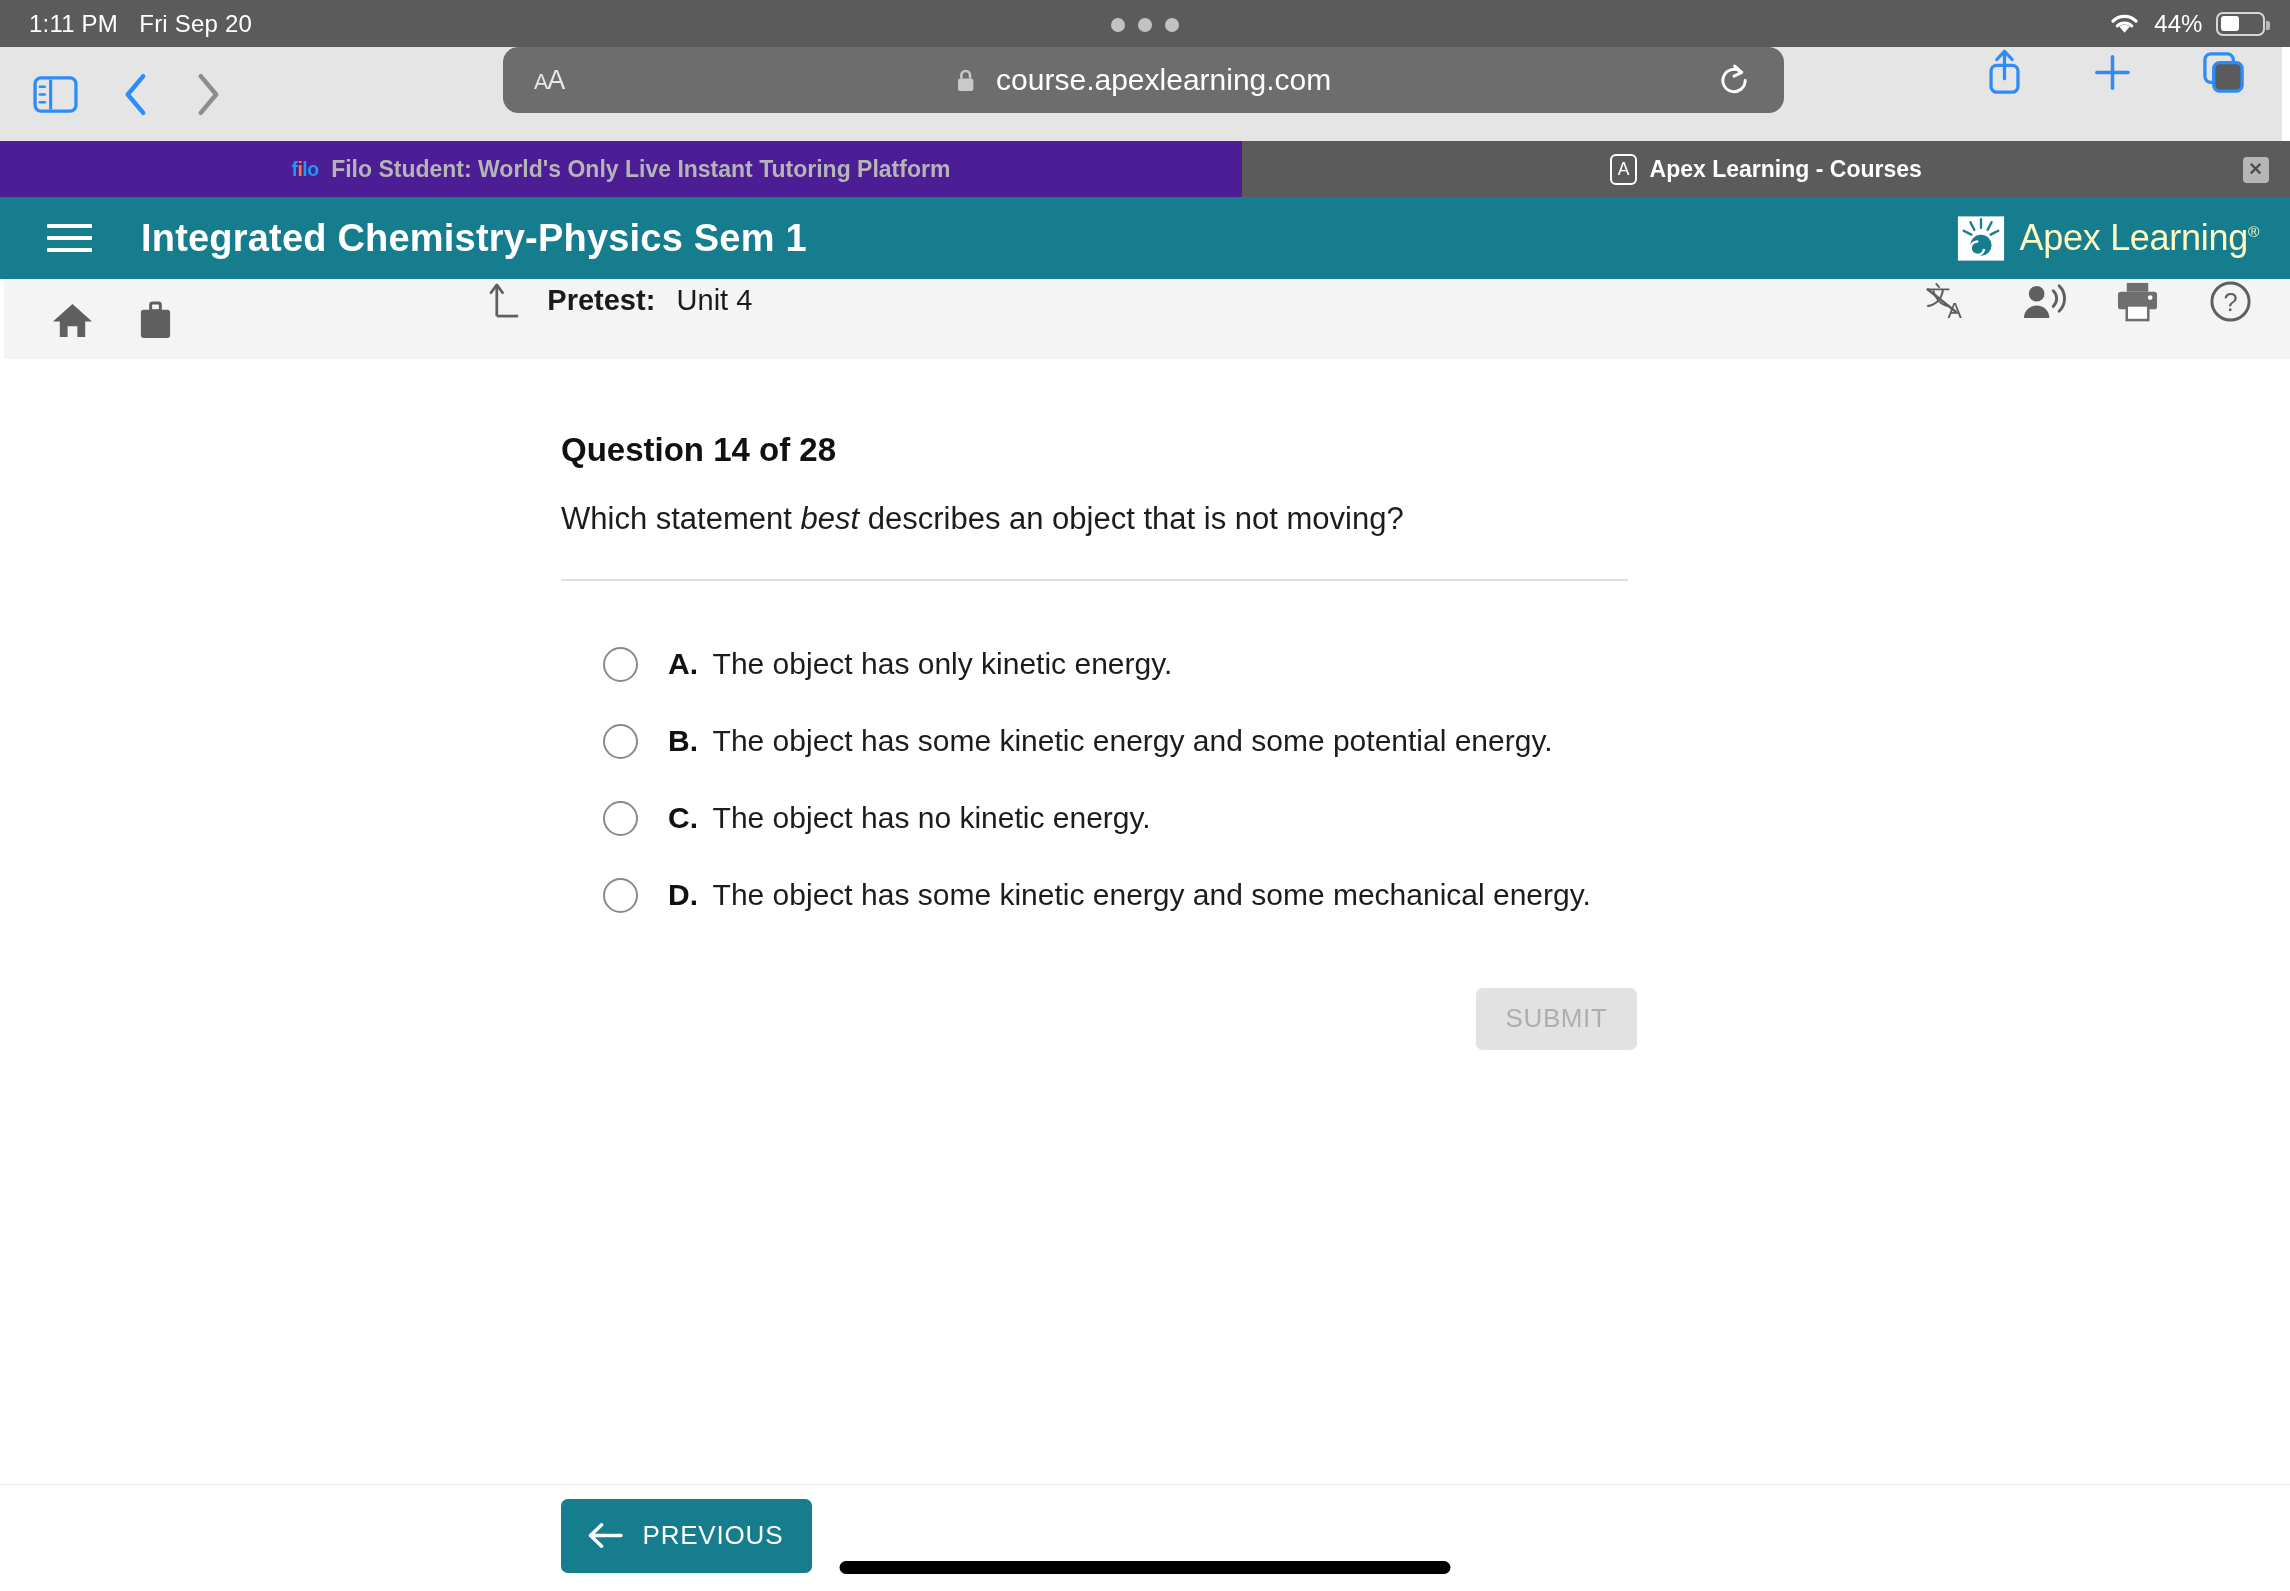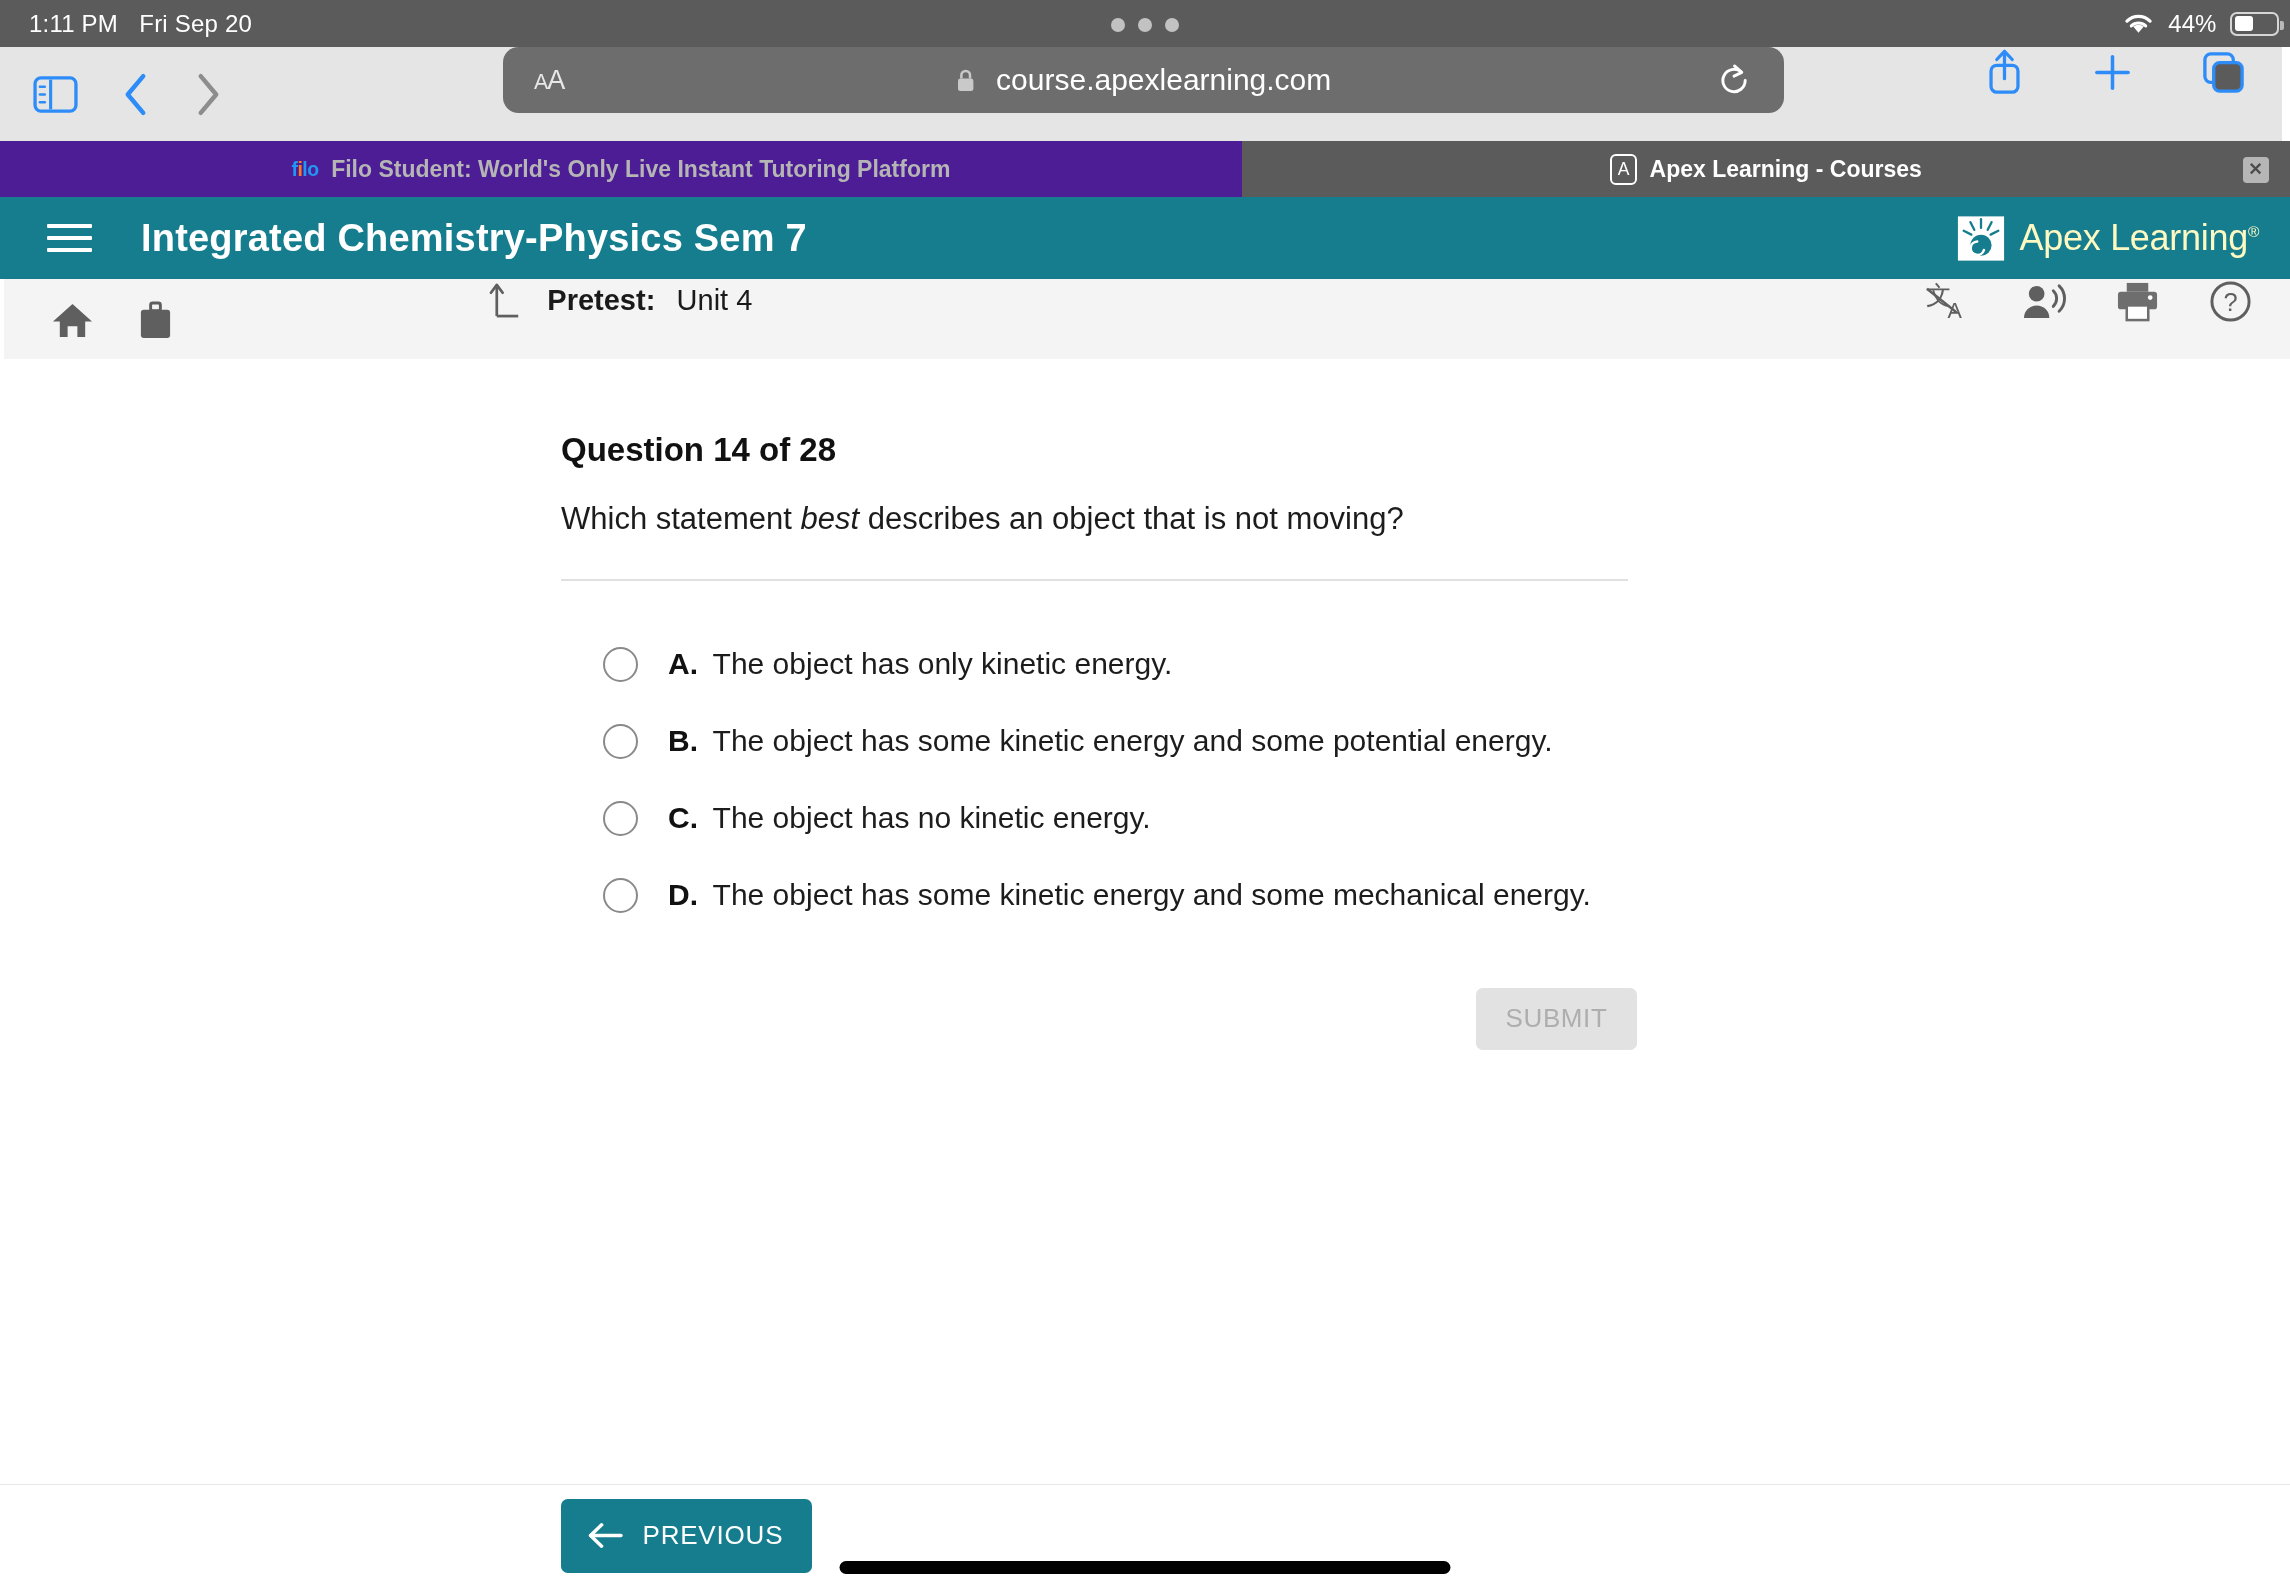--- a/index.html
+++ b/index.html
@@ -13,21 +13,21 @@
 
   
   .statusbar {
     position: absolute; top: 0; left: 0; width: 2290px; height: 47px;
     background: #5b5b5b; color: #ffffff;
     display: flex; align-items: center;
   }
   .sb-left { display: flex; align-items: center; gap: 21.3px; padding-left: 29px; font-size: 24px; font-weight: 500; letter-spacing: 0.2px;}
   .sb-center { position: absolute; left: 0; right: 0; display: flex; justify-content: center; gap: 12.6px; top: 17.5px; }
   .sb-dot { width: 14.6px; height: 14.6px; border-radius: 50%; background: #c2c2c2; }
-  .sb-right { position: absolute; right: 11px; display: flex; align-items: center; gap: 13.6px; }
+  .sb-right { position: absolute; right: 25px; display: flex; align-items: center; gap: 13.6px; }
   .sb-pct { font-size: 24px; font-weight: 500; }
   .batt { position: relative; width: 49px; height: 24px; border: 2.4px solid #d6d6d6; border-radius: 6.8px; }
   .batt::after { content:""; position:absolute; right:-6.8px; top:7.8px; width:3.9px; height:8.7px; background:#b9b9b9; border-radius:0 1.9px 1.9px 0;}
   .batt-fill { position:absolute; left:2.9px; top:2.9px; bottom:2.9px; width:40%; background:#ffffff; border-radius:2.9px;}
 
   
   .toolbar {
     position: absolute; top: 47px; left: 0; width: 2282px; height: 94px;
     background: #e5e5e5;
     display: flex; 
@@ -245,21 +245,21 @@
       <span class="tab-title">Apex Learning - Courses</span>
     </div>
   </div>
 
   <div class="apex-header">
     <div class="hamburger">
       <span></span>
         <span></span>
         <span></span>
     </div>
-    <div class="course-title">Integrated Chemistry-Physics Sem 7</div>
+    <div class="course-title">Integrated Chemistry-Physics Sem 1</div>
     <div class="brand">
       <span>
         <svg width="50" height="49" viewBox="0 0 52 50">
           <rect x="2" y="2" width="48" height="46" fill="#ffffff"></rect>
           <g stroke="#157d8d" stroke-width="2.4" stroke-linecap="round">
             <line x1="26" y1="5" x2="26" y2="14"></line>
             <line x1="15" y1="8" x2="19" y2="16"></line>
             <line x1="37" y1="8" x2="33" y2="16"></line>
             <line x1="8" y1="17" x2="16" y2="21"></line>
             <line x1="44" y1="17" x2="36" y2="21"></line>

